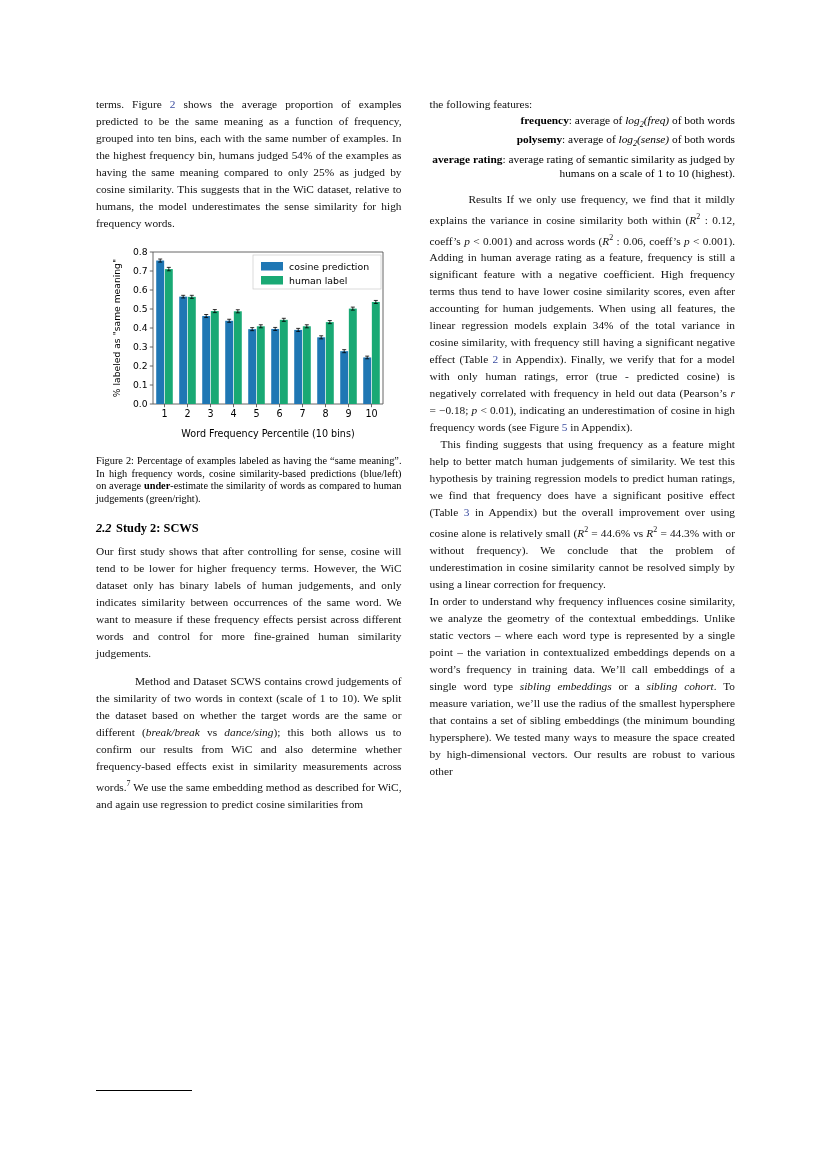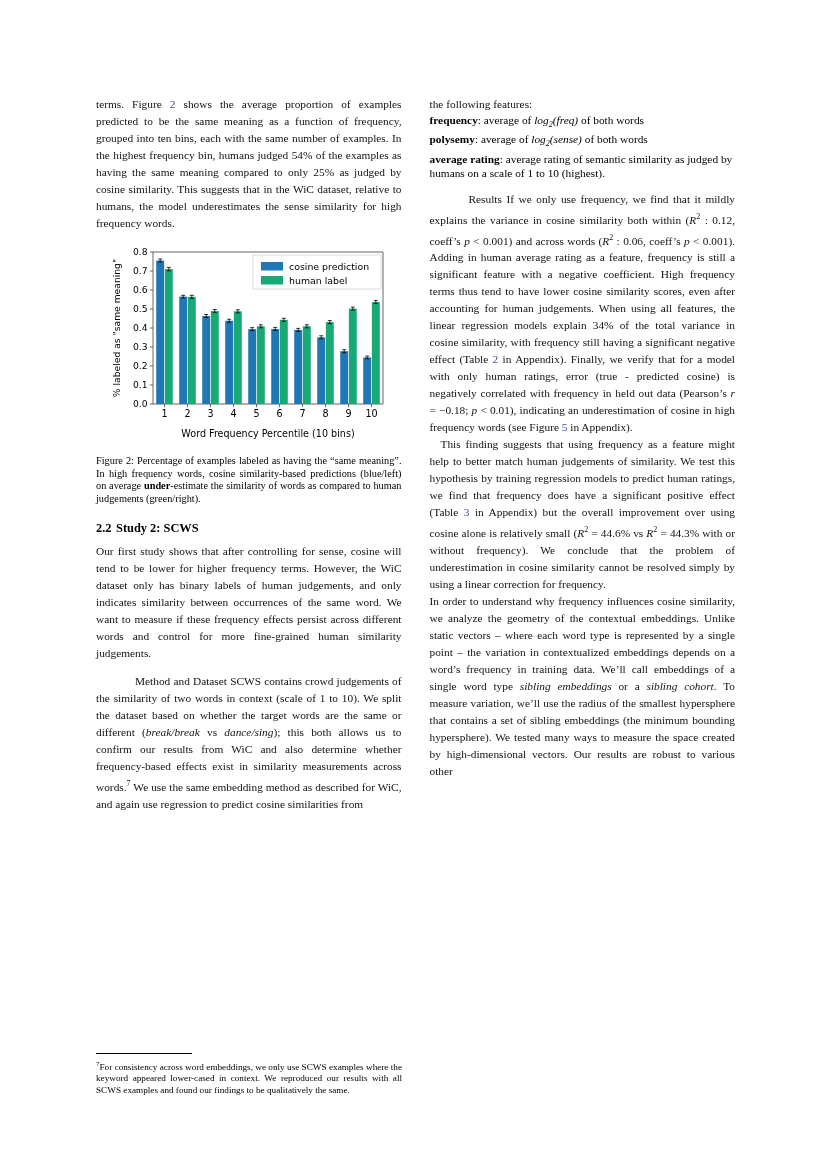--- a/index.html
+++ b/index.html
@@ -34,26 +34,26 @@
   }
   p.body + p.body { text-indent: 11px; margin-top: 0; }
   .noindent { text-indent: 0 !important; }
   .ref { color:#3b4da0; }
   .sec-head {
     font-size: 12.4px;
     font-weight: bold;
     margin: 16px 0 7px 0;
     line-height: 15px;
   }
-  .sec-head .num { display:inline-block; min-width: 20px; }
+  .sec-head .num { display:inline-block; min-width: 20px; font-style: italic; }
   .runin { font-weight: normal; padding-left: 39px; }
   .mathit { font-family:"Liberation Serif", serif; font-style: italic; }
   sup.fn { font-size: 8px; vertical-align: super; }
   .feat-list { margin: 0; font-size:11.35px; line-height:14.05px; }
-  .feat-line { text-align: left; }
+  .feat-line { text-align: right; }
 
   
   .figure { margin: 14px 0 0 0; }
   .fig-box {
     width: 280px;
     height: 196px;
     margin: 6px auto 0 auto;
     position: relative;
   }
   .caption {
@@ -226,21 +226,20 @@
       </div>
 
       <div class="sec-head"><span class="num">2.2</span><span>Study 2: SCWS</span></div>
 
       <p class="body noindent">Our first study shows that after controlling for sense, cosine will tend to be lower for higher frequency terms. However, the WiC dataset only has binary labels of human judgements, and only indicates similarity between occurrences of the same word. We want to measure if these frequency effects persist across different words and control for more fine-grained human similarity judgements.</p>
 
       <p class="body noindent" style="margin-top:11px"><span class="runin">Method and Dataset</span><span>  SCWS contains crowd judgements of the similarity of two words in context (scale of 1 to 10). We split the dataset based on whether the target words are the same or different (</span><span class="mathit">break/break</span><span> vs </span><span class="mathit">dance/sing</span><span>); this both allows us to confirm our results from WiC and also determine whether frequency-based effects exist in similarity measurements across words.</span><sup class="fn">7</sup><span> We use the same embedding method as described for WiC, and again use regression to predict cosine similarities from</span></p>
 
       <div class="footnote-wrap">
         <div class="fn-rule"></div>
-        <div class="footnote"><span class="fnum">7</span><span>For consistency across word embeddings, we only use SCWS examples where the keyword appeared lower-cased in context. We reproduced our results with all SCWS examples and found our findings to be qualitatively the same.</span></div>
       </div>
 
     </div>
 
     <div class="col">
 
       <div class="body noindent">the following features:</div>
 
       <div class="feat-list">
         <div class="feat-line"><b>frequency</b><span>: </span><span>average of </span><span class="mathit">log</span><sub style="font-style:italic;font-size:8px">2</sub><span class="mathit">(freq)</span><span> of both words</span></div>

